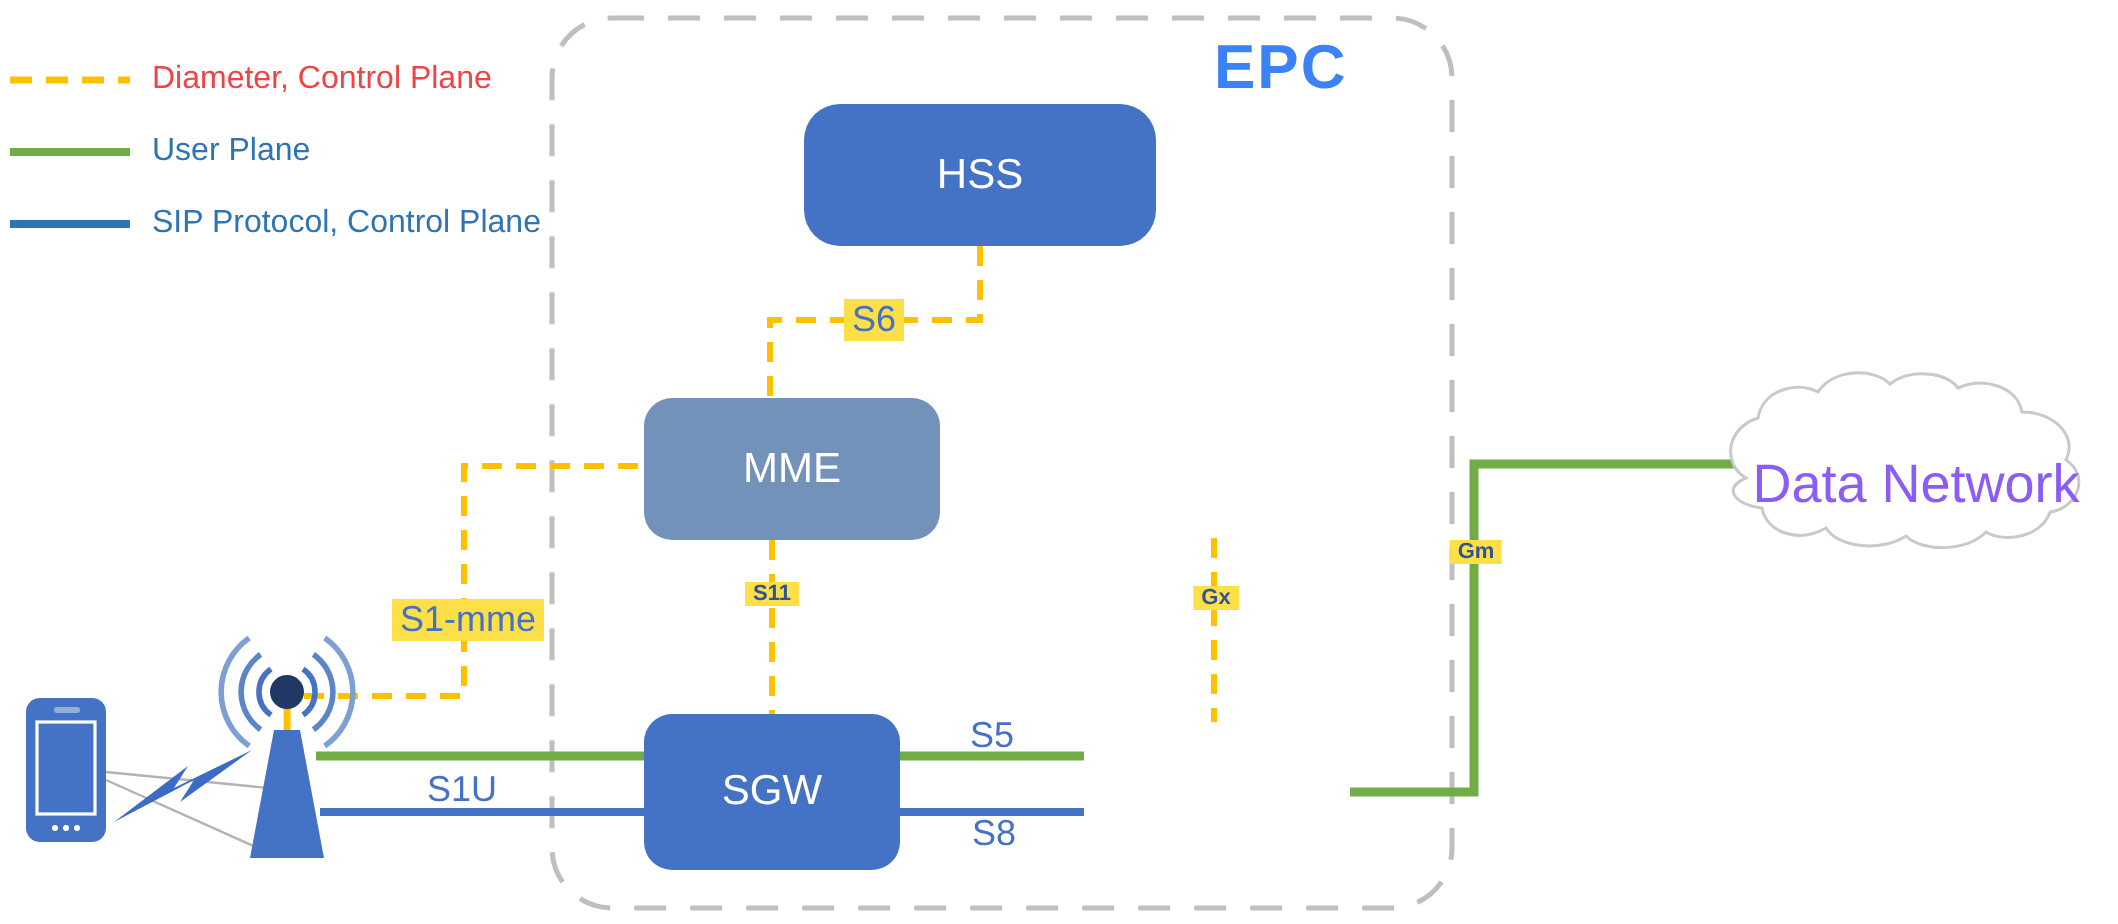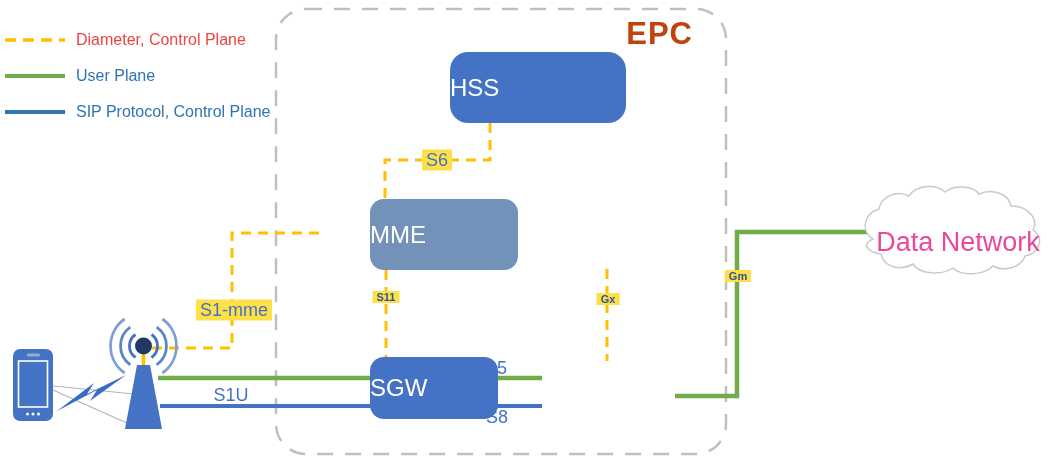--- a/index.html
+++ b/index.html
@@ -17,44 +17,43 @@
   .legend { position: absolute; left: 4px; top: 22px; }
   .legend-item { display: flex; align-items: center; height: 36px; }
   .legend-item .swatch { width: 62px; margin-right: 10px; flex: 0 0 auto; }
   .legend-label { font-size: 16px; white-space: nowrap; }
   .legend-label.diameter { color: #ef4444; }
   .legend-label.sip, .legend-label.user { color: #2E74B5; }
 
   
   .epc-title {
     position: absolute; left: 607px; top: 16px; width: 86px;
-    font-size: 31px; font-weight: bold; color: #c2410c;
-    letter-spacing: 1px; text-align: right;
+    font-size: 31px; font-weight: bold; color: #3b82f6;
+    letter-spacing: 1px; text-align: left;
   }
 
   
   .node {
     position: absolute;
-    display: flex; align-items: center; 
-    color: #ffffff; font-size: 24px;
+    display: flex; align-items: center; justify-content: center;
+    color: #ffffff; font-size: 21px;
     border-radius: 14px; background: #4472C4;
     z-index: 4;
-    margin-left: 48px;
   }
   .node-hss  { left: 402px; top:  52px; width: 176px; height: 71px; border-radius: 18px; }
   .node-mme  { left: 322px; top: 199px; width: 148px; height: 71px; background: #7292BA; }
   .node-pcrf { left: 540px; top: 200px; width: 133px; height: 69px; }
-  .node-sgw  { left: 322px; top: 357px; width: 128px; height: 62px; }
+  .node-sgw  { left: 322px; top: 357px; width: 128px; height: 78px; }
   .node-pgw  { left: 542px; top: 361px; width: 133px; height: 70px; }
 
   
   .cloud-wrap { position: absolute; left: 853px; top: 184px; z-index: 4; }
   .cloud-label {
     position: absolute; left: 858px; top: 227px; width: 200px;
-    text-align: center; font-size: 27px; color: #ec4899; z-index: 5;
+    text-align: center; font-size: 27px; color: #8b5cf6; z-index: 5;
     white-space: nowrap;
   }
 
   
   .iface {
     position: absolute; transform: translate(-50%, -50%);
     font-size: 18px; color: #4472C4; white-space: nowrap; z-index: 6;
   }
   .iface.bg { background: #fde047; padding: 0 4px; }
   .iface.dark { font-size: 11px; font-weight: bold; color: #2F5496; }

